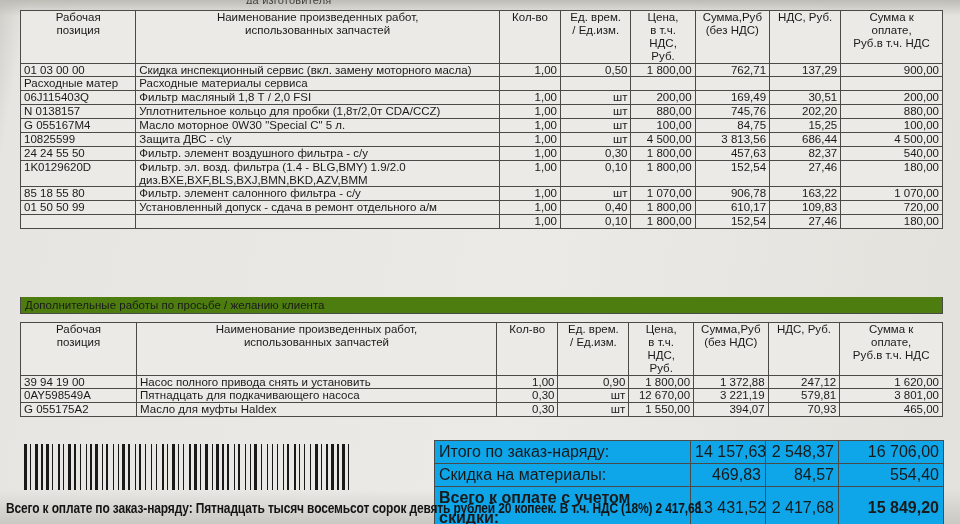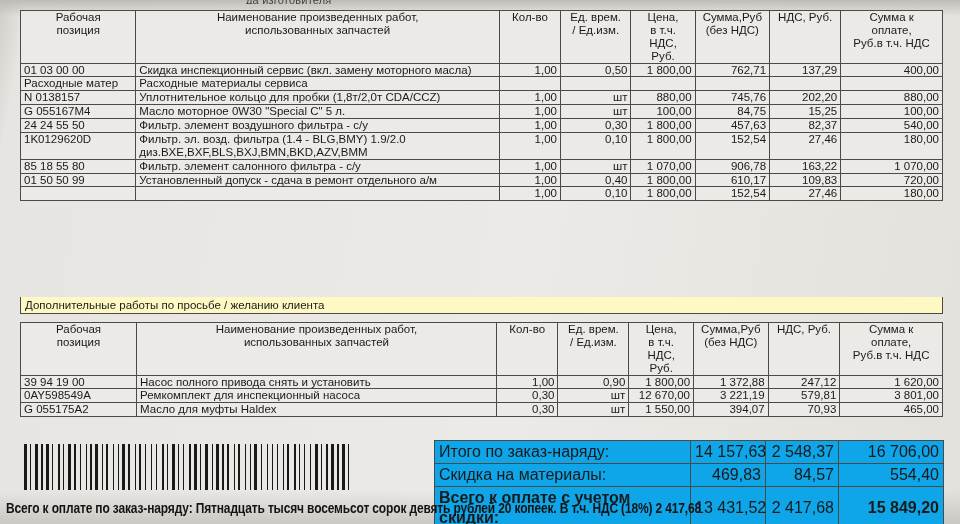--- a/index.html
+++ b/index.html
@@ -84,21 +84,21 @@
     width: 923px;
   }
   #sep-row {
     position: absolute;
     left: 20px;
     top: 297px;
     width: 923px;
     font-size: 11.5px;
     border: 1px solid #4a4a46;
     border-top: none;
-    background: #fef9c3;
+    background: #4d7c0f;
     padding: 1px 4px;
     box-sizing: border-box;
     height: 17px;
     line-height: 15px;
   }
   #table2-wrap {
     position: absolute;
     left: 20px;
     top: 322px;
     width: 923px;
@@ -220,51 +220,71 @@
     </tbody>
     <tbody id="t1body">
         <tr>
           <td class="lft">01 03 00 00</td>
           <td class="lft">Скидка инспекционный сервис (вкл. замену моторного масла)</td>
           <td class="num">1,00</td>
           <td class="num">0,50</td>
           <td class="num">1 800,00</td>
           <td class="num">762,71</td>
           <td class="num">137,29</td>
-          <td class="num">400,00</td>
+          <td class="num">900,00</td>
         </tr>
         <tr>
           <td class="lft">Расходные матер</td>
           <td class="lft desc-indent">Расходные материалы сервиса</td>
           <td class="num"></td>
           <td class="num"></td>
           <td class="num"></td>
           <td class="num"></td>
           <td class="num"></td>
           <td class="num"></td>
         </tr>
         <tr>
+          <td class="lft">06J115403Q</td>
+          <td class="lft desc-indent">Фильтр масляный 1,8 Т / 2,0 FSI</td>
+          <td class="num">1,00</td>
+          <td class="num">шт</td>
+          <td class="num">200,00</td>
+          <td class="num">169,49</td>
+          <td class="num">30,51</td>
+          <td class="num">200,00</td>
+        </tr>
+        <tr>
           <td class="lft">N  0138157</td>
           <td class="lft desc-indent">Уплотнительное кольцо для пробки (1,8т/2,0т CDA/CCZ)</td>
           <td class="num">1,00</td>
           <td class="num">шт</td>
           <td class="num">880,00</td>
           <td class="num">745,76</td>
           <td class="num">202,20</td>
           <td class="num">880,00</td>
         </tr>
         <tr>
           <td class="lft">G  055167M4</td>
           <td class="lft desc-indent">Масло моторное 0W30 "Special C" 5 л.</td>
           <td class="num">1,00</td>
           <td class="num">шт</td>
           <td class="num">100,00</td>
           <td class="num">84,75</td>
           <td class="num">15,25</td>
           <td class="num">100,00</td>
+        </tr>
+        <tr>
+          <td class="lft">10825599</td>
+          <td class="lft">Защита ДВС - c\y</td>
+          <td class="num">1,00</td>
+          <td class="num">шт</td>
+          <td class="num">4 500,00</td>
+          <td class="num">3 813,56</td>
+          <td class="num">686,44</td>
+          <td class="num">4 500,00</td>
         </tr>
         <tr>
           <td class="lft">24 24 55 50</td>
           <td class="lft">Фильтр. элемент воздушного фильтра - c/y</td>
           <td class="num">1,00</td>
           <td class="num">0,30</td>
           <td class="num">1 800,00</td>
           <td class="num">457,63</td>
           <td class="num">82,37</td>
           <td class="num">540,00</td>
@@ -366,21 +386,21 @@
           <td class="lft">Насос полного привода снять и установить</td>
           <td class="num">1,00</td>
           <td class="num">0,90</td>
           <td class="num">1 800,00</td>
           <td class="num">1 372,88</td>
           <td class="num">247,12</td>
           <td class="num">1 620,00</td>
         </tr>
         <tr>
           <td class="lft">0AY598549A</td>
-          <td class="lft desc-indent">Ремкомплект для инспекционный насоса</td>
+          <td class="lft desc-indent">Пятнадцать для подкачивающего насоса</td>
           <td class="num">0,30</td>
           <td class="num">шт</td>
           <td class="num">12 670,00</td>
           <td class="num">3 221,19</td>
           <td class="num">579,81</td>
           <td class="num">3 801,00</td>
         </tr>
         <tr>
           <td class="lft">G  055175A2</td>
           <td class="lft desc-indent">Масло для муфты Haldex</td>

